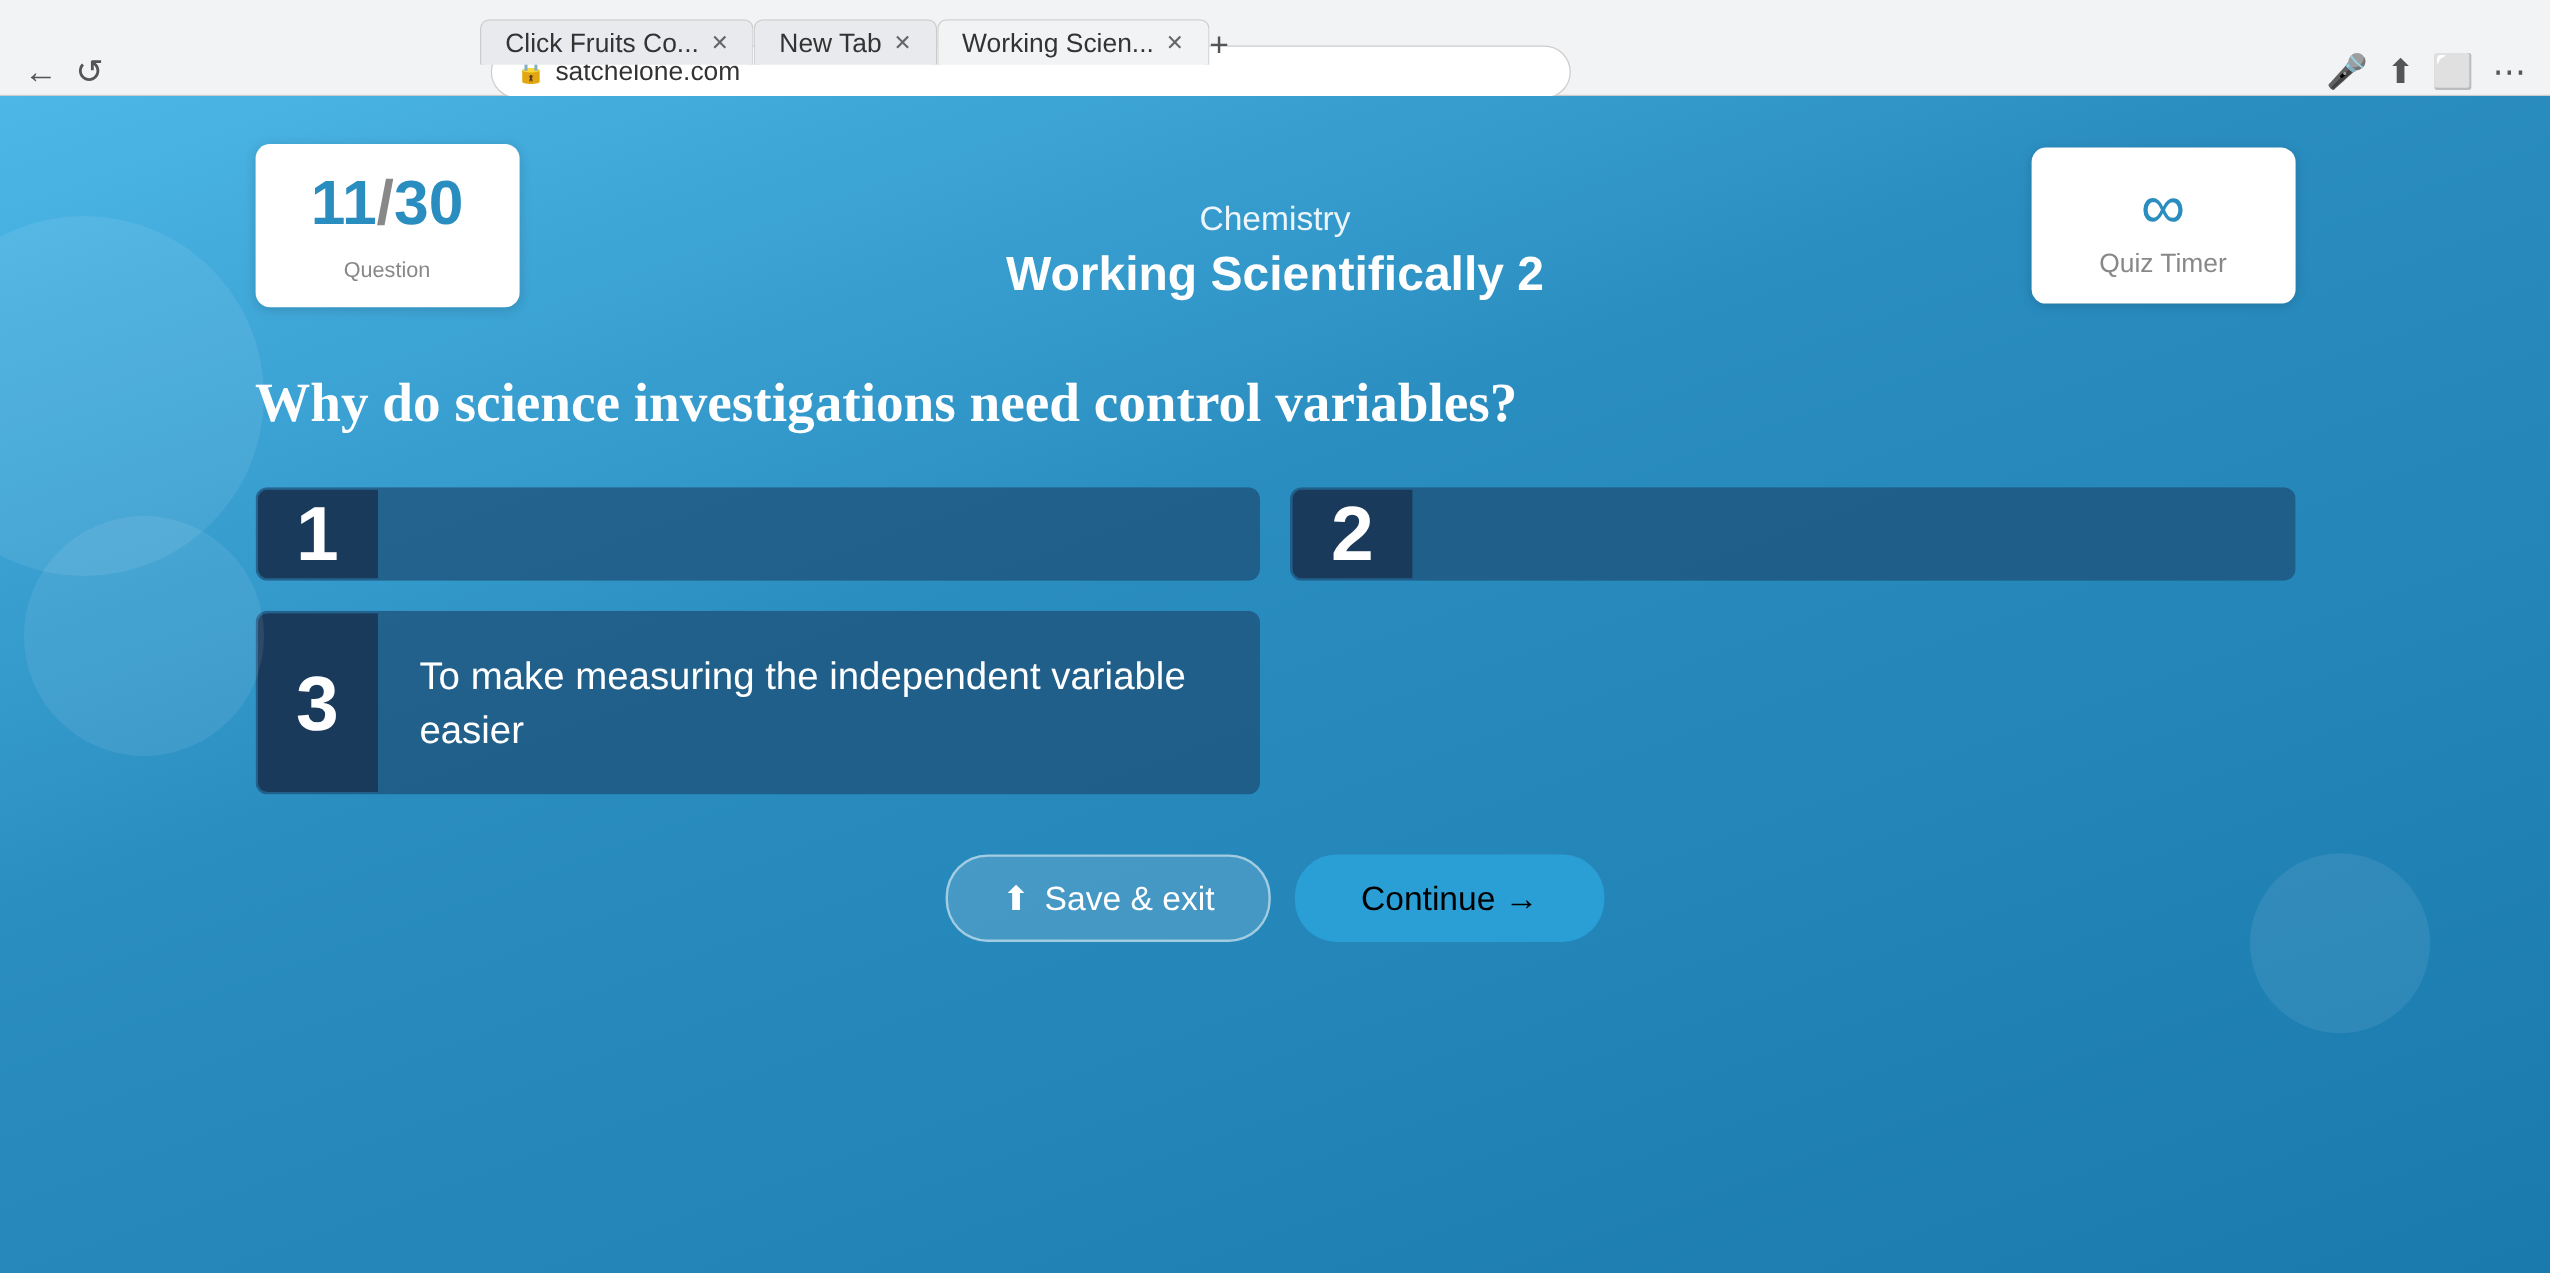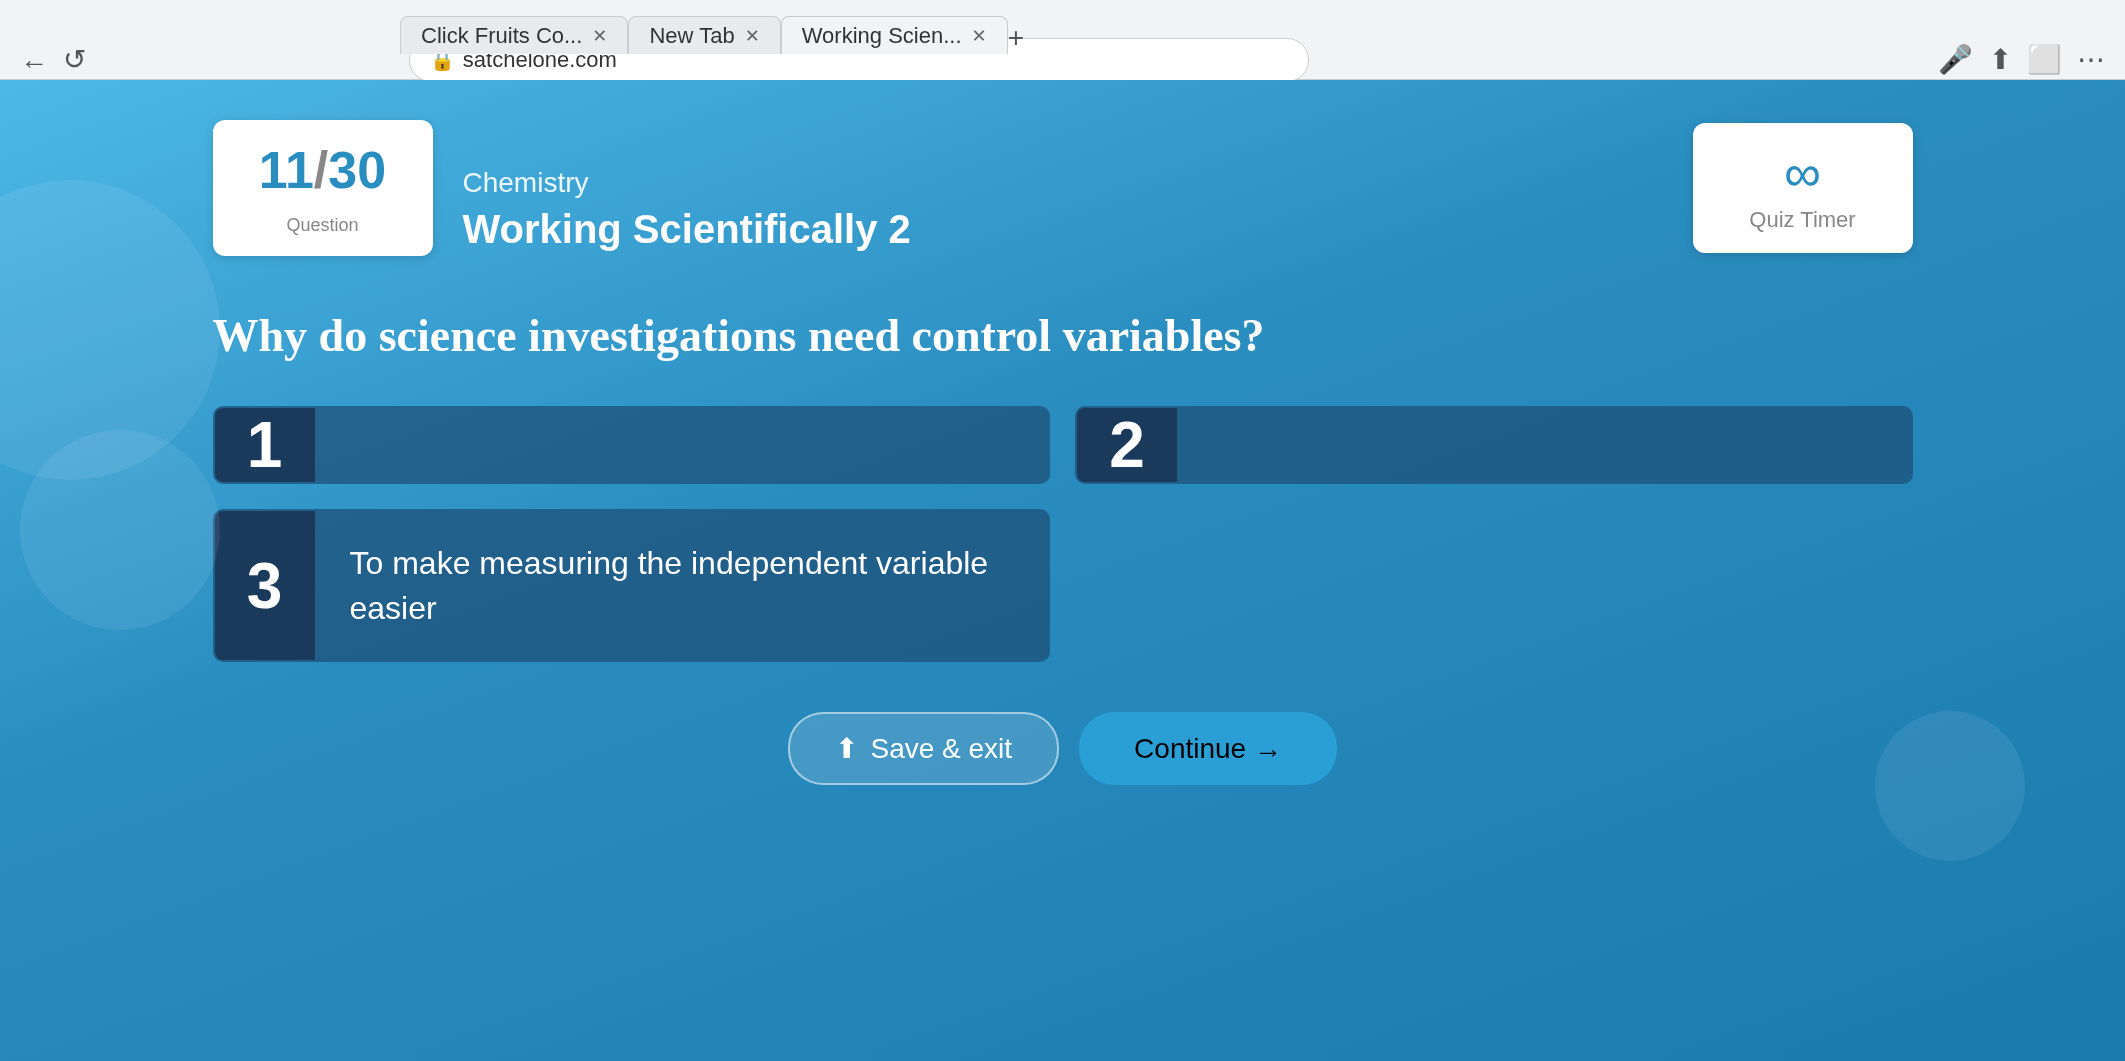--- a/index.html
+++ b/index.html
@@ -159,21 +159,21 @@
     }
 
     .question-counter-label {
       font-size: 18px;
       color: #888;
       margin-top: 15px;
     }
 
     .header-center {
       flex: 1;
-      text-align: left;
+      text-align: center;
       margin-top: 42px;
     }
 
     .subject-label {
       font-size: 28px;
       color: white;
       opacity: 0.9;
       margin-bottom: 8px;
     }
 

